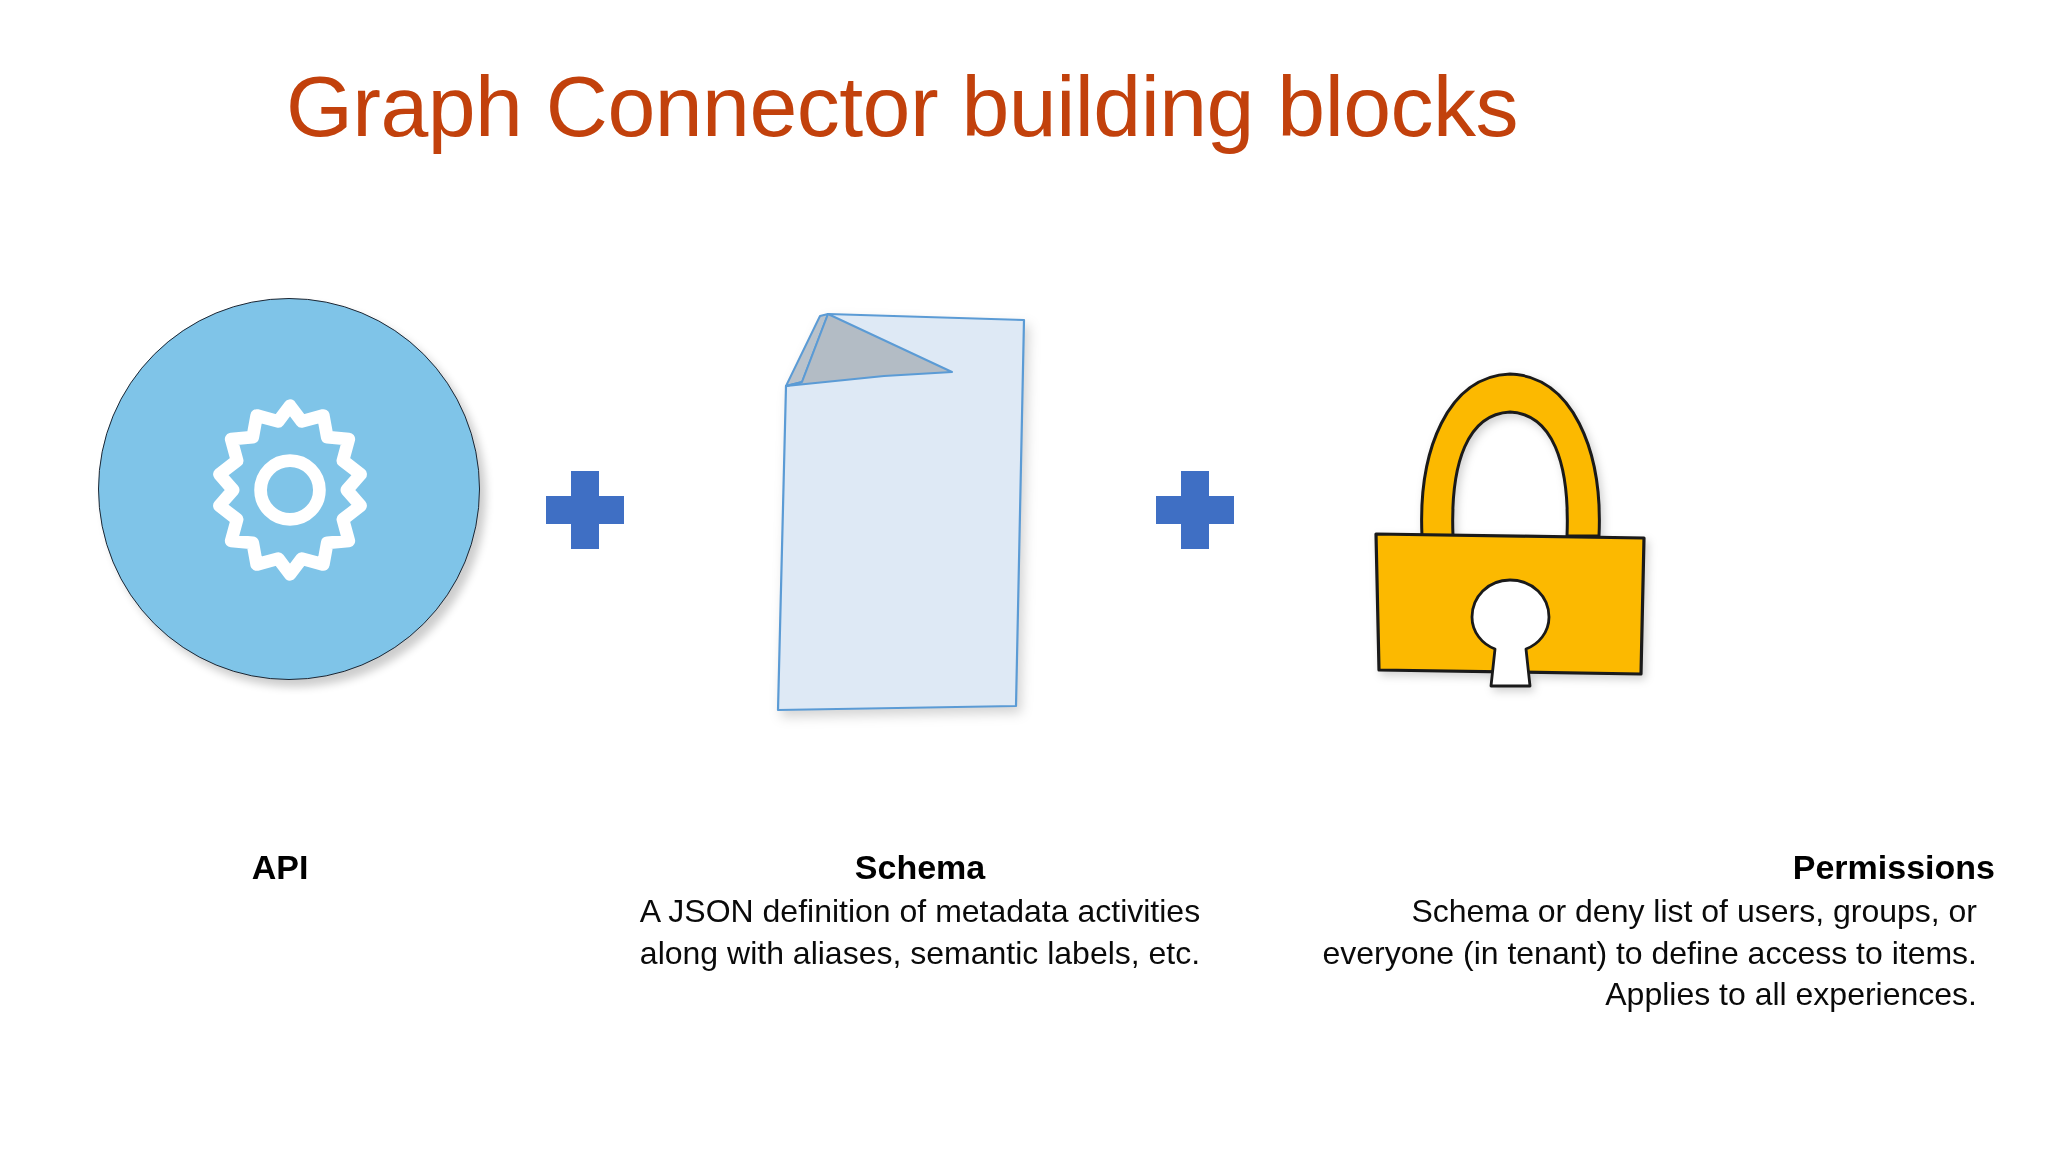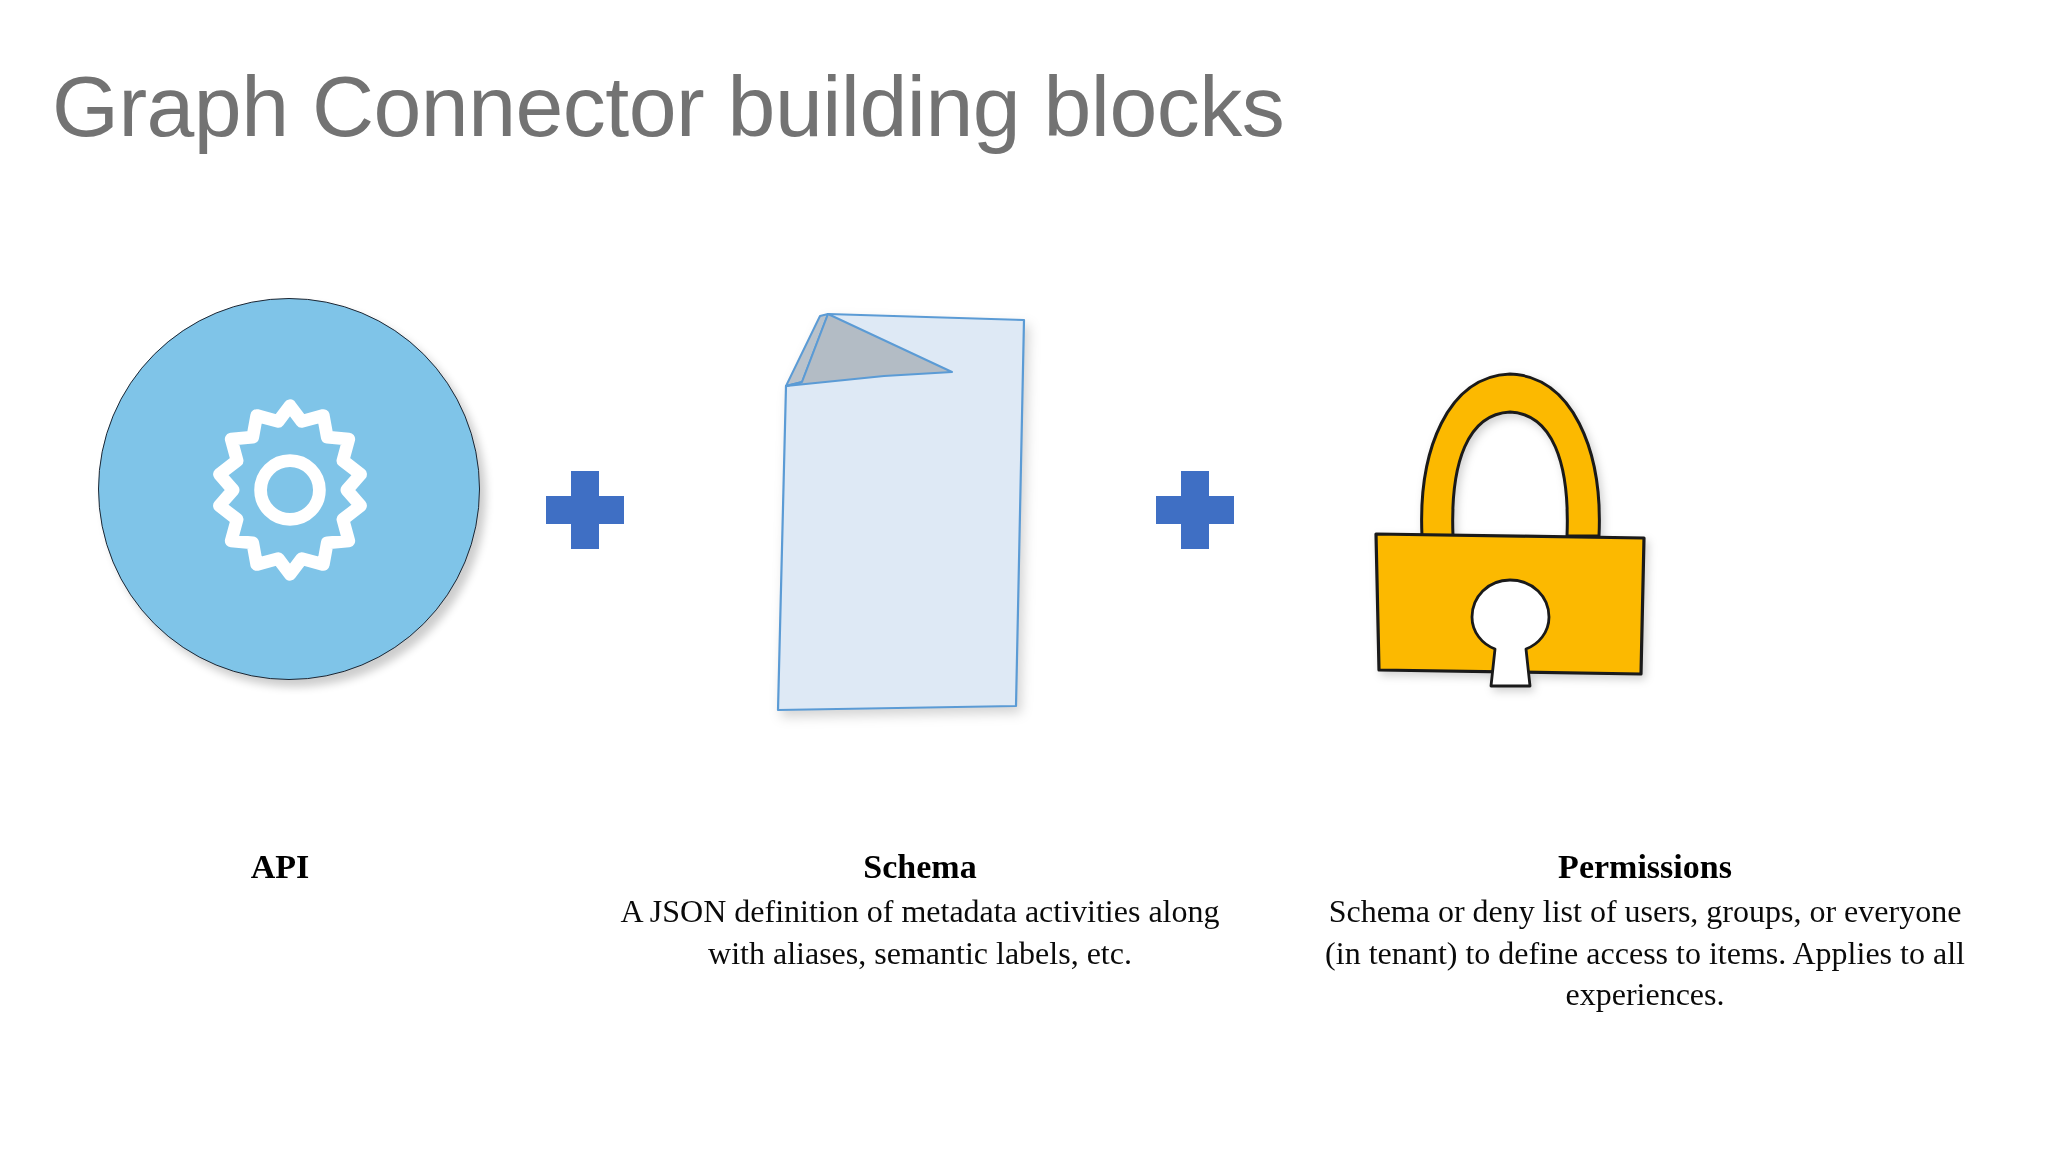--- a/index.html
+++ b/index.html
@@ -26,22 +26,23 @@
   
   .slide-title {
     position: absolute;
     left: 52px;
     top: 58px;
     width: 1700px;
     font-size: 86px;
     line-height: 1.12;
     font-weight: 300;
     letter-spacing: -0.5px;
-    color: #737373;
+    color: #c2410c;
     white-space: nowrap;
+    text-align: center;
   }
 
   
   .blocks-row {
     position: absolute;
     left: 0;
     top: 230px;
     width: 2048px;
     height: 560px;
     display: flex;
@@ -136,29 +137,28 @@
 
   
   .captions-row {
     position: absolute;
     left: 0;
     top: 845px;
     width: 1624px;
     display: flex;
     align-items: flex-start;
     justify-content: flex-start;
-    font-family: Liberation Serif, serif;
   }
   .caption {
     flex: 0 0 auto;
     text-align: center;
   }
   .cap-api    { width: 560px; margin-left: 0px; }
   .cap-schema { width: 640px; margin-left: 40px; }
-  .cap-perm   { width: 700px; margin-left: 55px; }
+  .cap-perm   { width: 700px; margin-left: 55px; text-align: right; }
 
   .caption-title {
     font-size: 34px;
     font-weight: 700;
     line-height: 1.3;
     color: #000;
     margin-bottom: 2px;
   }
   .caption-body {
     font-size: 32px;

